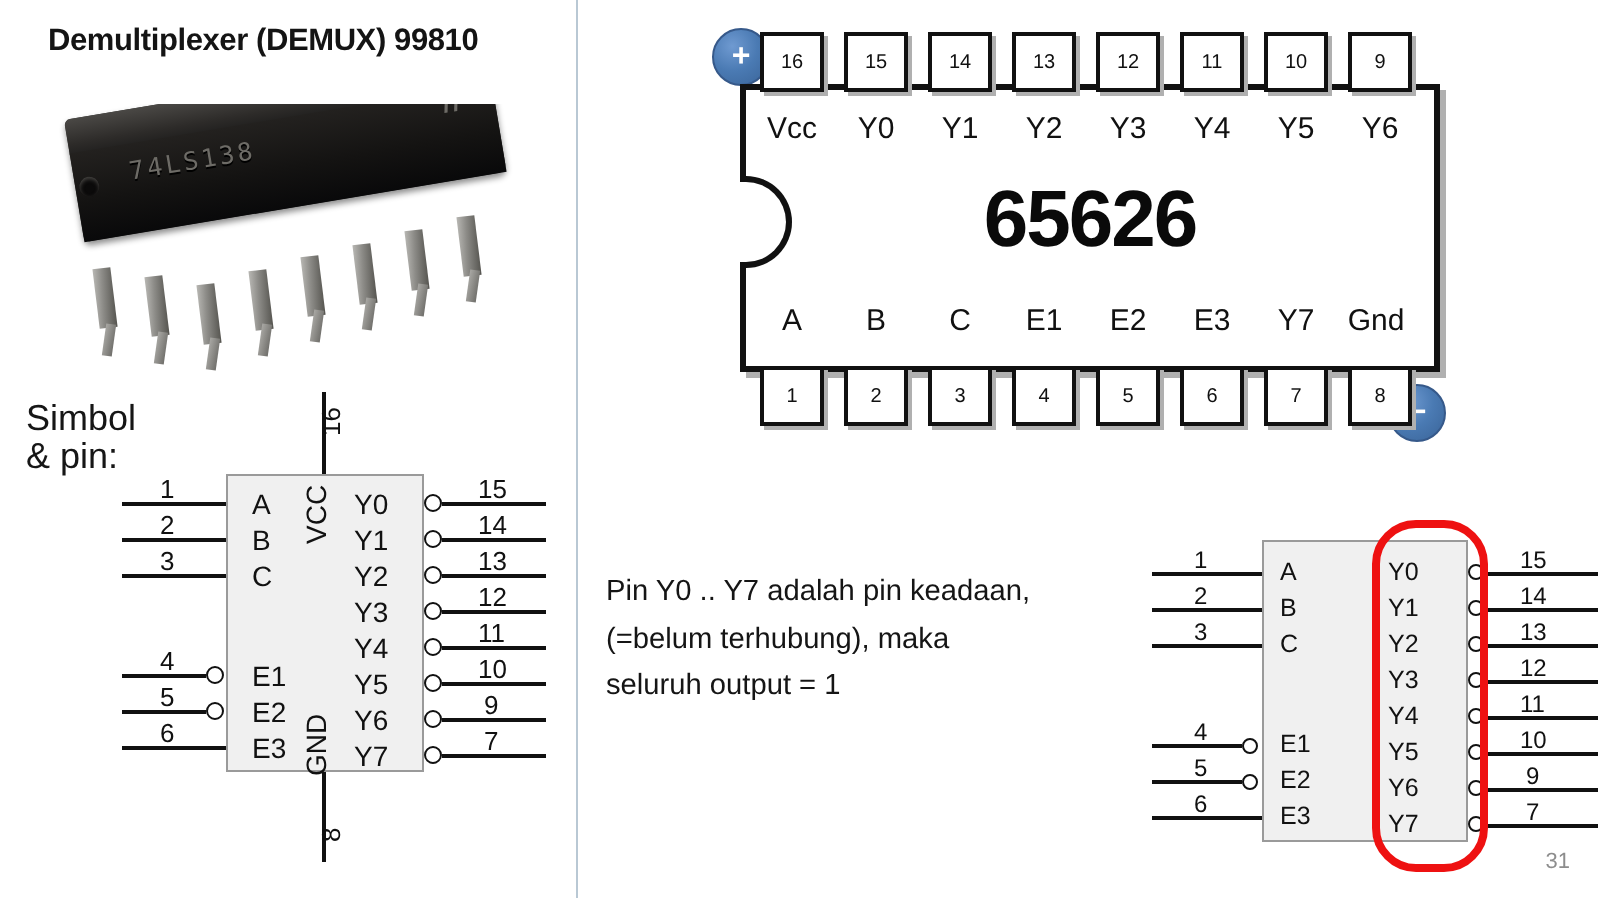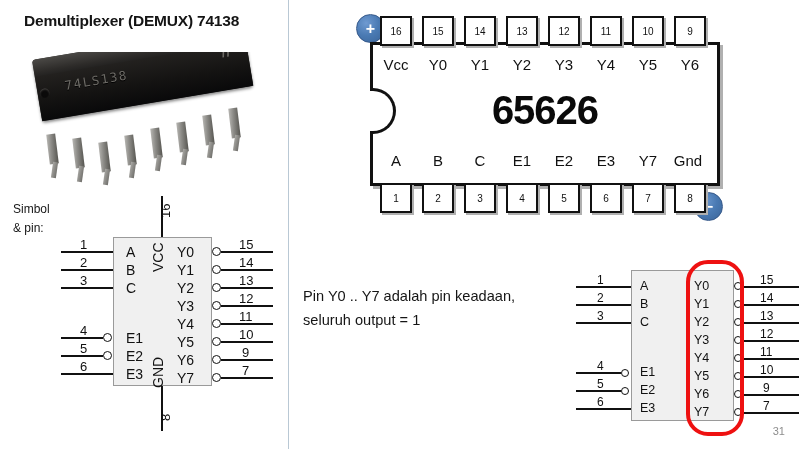--- a/index.html
+++ b/index.html
@@ -68,21 +68,21 @@
     background:linear-gradient(95deg,#b9b8b4 0%,#8d8c88 40%,#55544f 100%);
   }
   .pinfoot{
     position:absolute;width:5px;height:16px;
     background:linear-gradient(95deg,#a9a8a4 0%,#6f6e6a 100%);
   }
 
   
   .simbol{
     position:absolute;left:13px;top:200px;
-    font-size:12px;color:#161616;line-height:19px;
+    font-size:18px;color:#161616;line-height:19px;
   }
 
   
   .sch{position:absolute;}
   .sch .box{
     position:absolute;background:#f0f0f0;border:1.6px solid #9a9a9a;
     box-sizing:border-box;
   }
   .sch .wire{position:absolute;background:#111;height:2px;}
   .sch .vwire{position:absolute;background:#111;width:2.4px;}
@@ -170,21 +170,21 @@
     font-size:11px;color:#8d8d8d;
   }
 </style>
 </head>
 <body>
 
 <div class="page">
 
   <div class="divider"></div>
 
-  <div class="title">Demultiplexer (DEMUX) 74138</div>
+  <div class="title">Demultiplexer (DEMUX) 99810</div>
 
   <div class="photo">
     <div class="chip-body">
       <div class="chip-top"></div>
       <div class="chip-face">
         <div class="chip-mark">74LS138</div>
         <div class="chip-ti">TI</div>
       </div>
       <div class="notch-dot"></div>
     </div>
@@ -322,20 +322,21 @@
     <div class="dip-pin bot" style="left:112px;top:175px;">3</div>
     <div class="dip-pin bot" style="left:154px;top:175px;">4</div>
     <div class="dip-pin bot" style="left:196px;top:175px;">5</div>
     <div class="dip-pin bot" style="left:238px;top:175px;">6</div>
     <div class="dip-pin bot" style="left:280px;top:175px;">7</div>
     <div class="dip-pin bot" style="left:322px;top:175px;">8</div>
   </div>
 
   <div class="para">
     <div>Pin Y0 .. Y7 adalah pin keadaan,</div>
+    <div>(=belum terhubung), maka</div>
     <div>seluruh output = 1</div>
   </div>
 
   <div class="sch sch2" style="left:576px;top:258px;width:223px;height:185px;">
     <div class="box" style="left:55px;top:12px;width:103px;height:151px;"></div>
 
     <div class="wire" style="left:0px;top:28px;width:55px;"></div>
     <div class="wire" style="left:0px;top:46px;width:55px;"></div>
     <div class="wire" style="left:0px;top:64px;width:55px;"></div>
     <div class="wire" style="left:0px;top:114px;width:45px;"></div>

